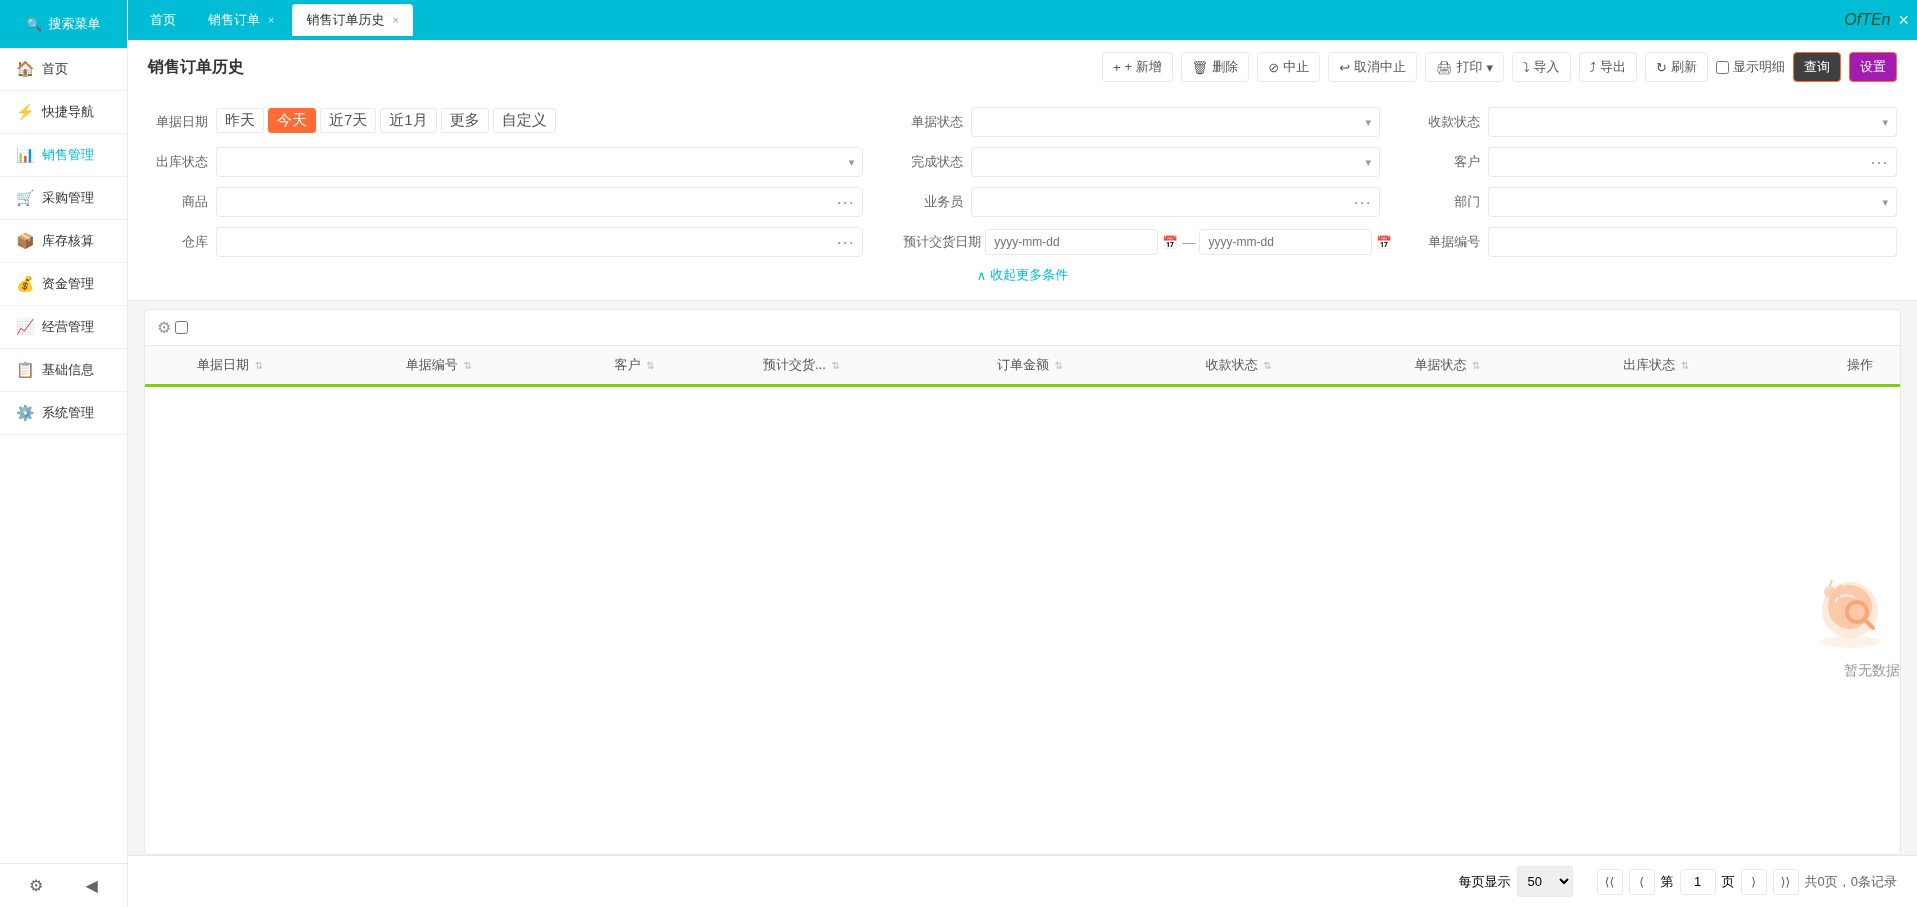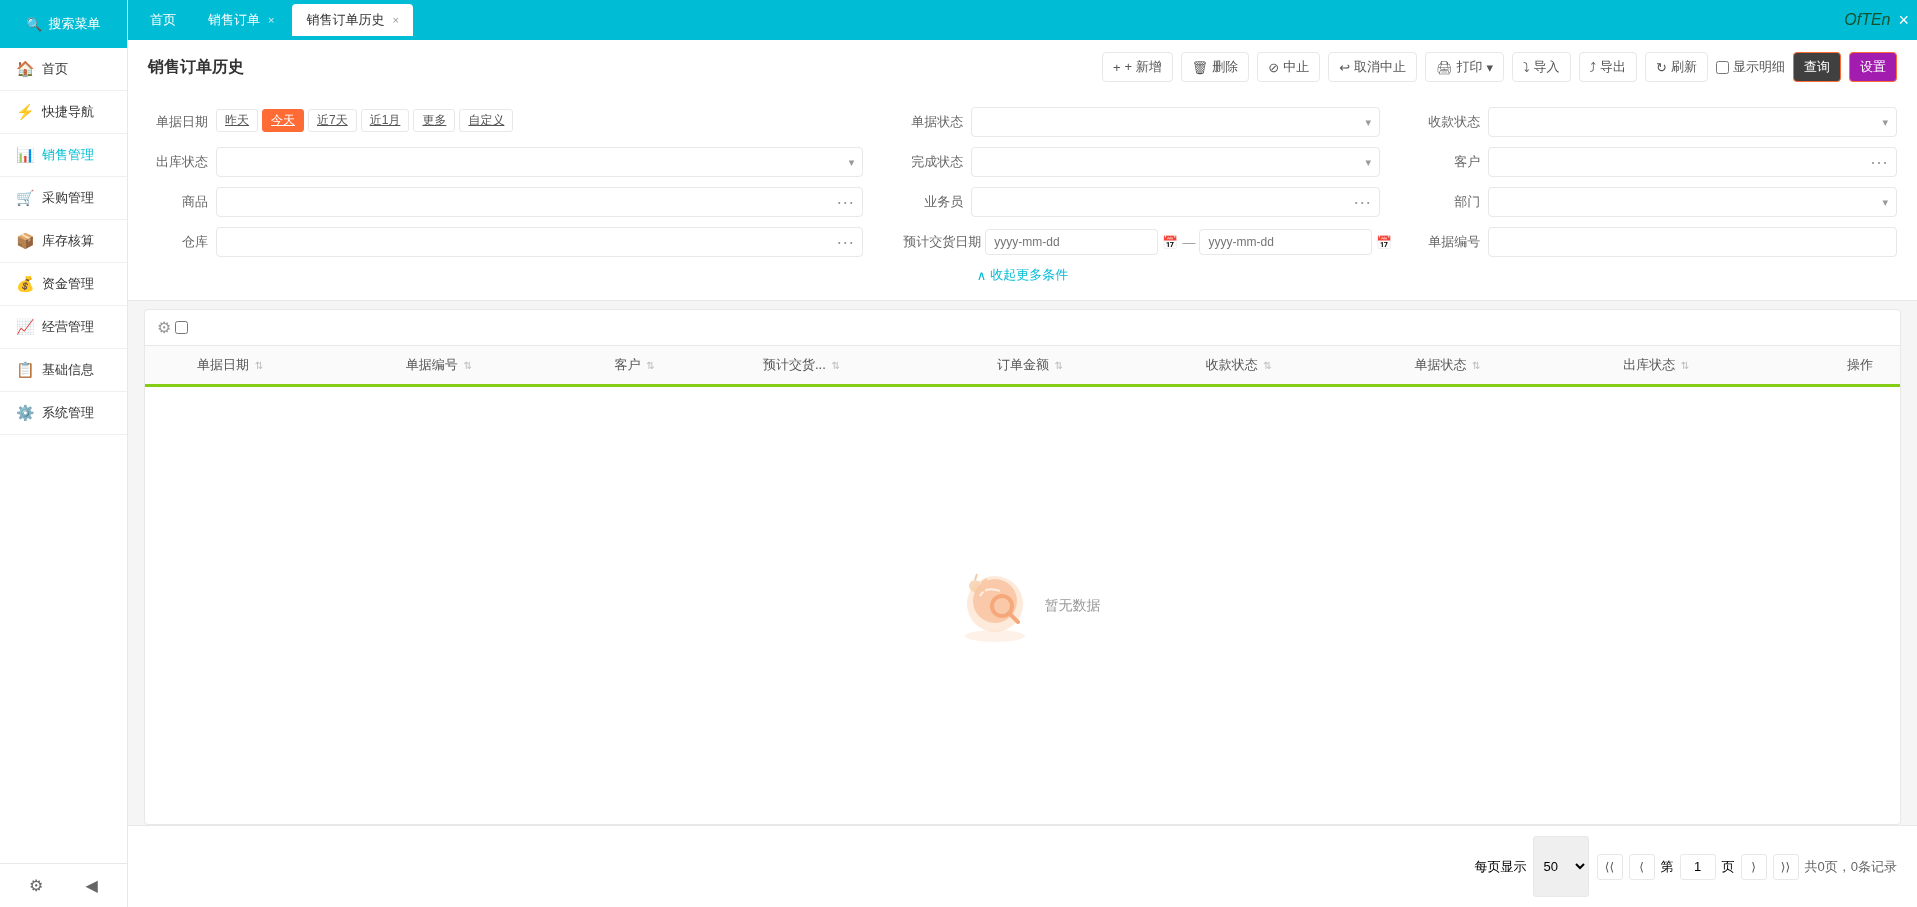--- a/index.html
+++ b/index.html
@@ -208,23 +208,22 @@
       align-items: center;
       gap: 4px;
       margin-bottom: 4px;
     }
     .date-btn {
       padding: 2px 8px;
       border-radius: 3px;
       border: 1px solid #e8e8e8;
       background: white;
       cursor: pointer;
-      font-size: 12px;
+      font-size: 15px;
       color: #555;
-      text-decoration: underline;
     }
     .date-btn.active {
       background: #ff6b35;
       color: white;
       border-color: #ff6b35;
     }
     .date-range-text {
       font-size: 12px;
       color: #999;
     }
@@ -274,51 +273,51 @@
       font-size: 13px;
     }
     th .sort-arrows { color: #bbb; font-size: 10px; margin-left: 2px; }
     .check-col { width: 40px; text-align: center; }
     .ops-col { width: 80px; text-align: center; }
 
     
     .empty-state {
       flex: 1;
       display: flex;
-      flex-direction: row;
-      align-items: center;
+      flex-direction: column;
+      align-items: flex-end;
       justify-content: center;
       padding: 60px 0;
     }
     .empty-text {
       color: #999;
       font-size: 14px;
     }
 
     
     .footer {
       padding: 10px 20px;
       background: white;
       border-top: 1px solid #e8e8e8;
       display: flex;
       align-items: center;
       justify-content: flex-end;
-      gap: 8px;
+      gap: 24px;
       flex-shrink: 0;
       font-size: 13px;
     }
     .per-page {
       display: flex;
       align-items: center;
       gap: 6px;
     }
     .per-page select {
       border: 1px solid #e8e8e8;
       border-radius: 3px;
-      padding: 21px 6px;
+      padding: 6px 6px;
       cursor: pointer;
     }
     .pagination {
       display: flex;
       align-items: center;
       gap: 6px;
     }
     .page-btn {
       width: 26px;
       height: 26px;

